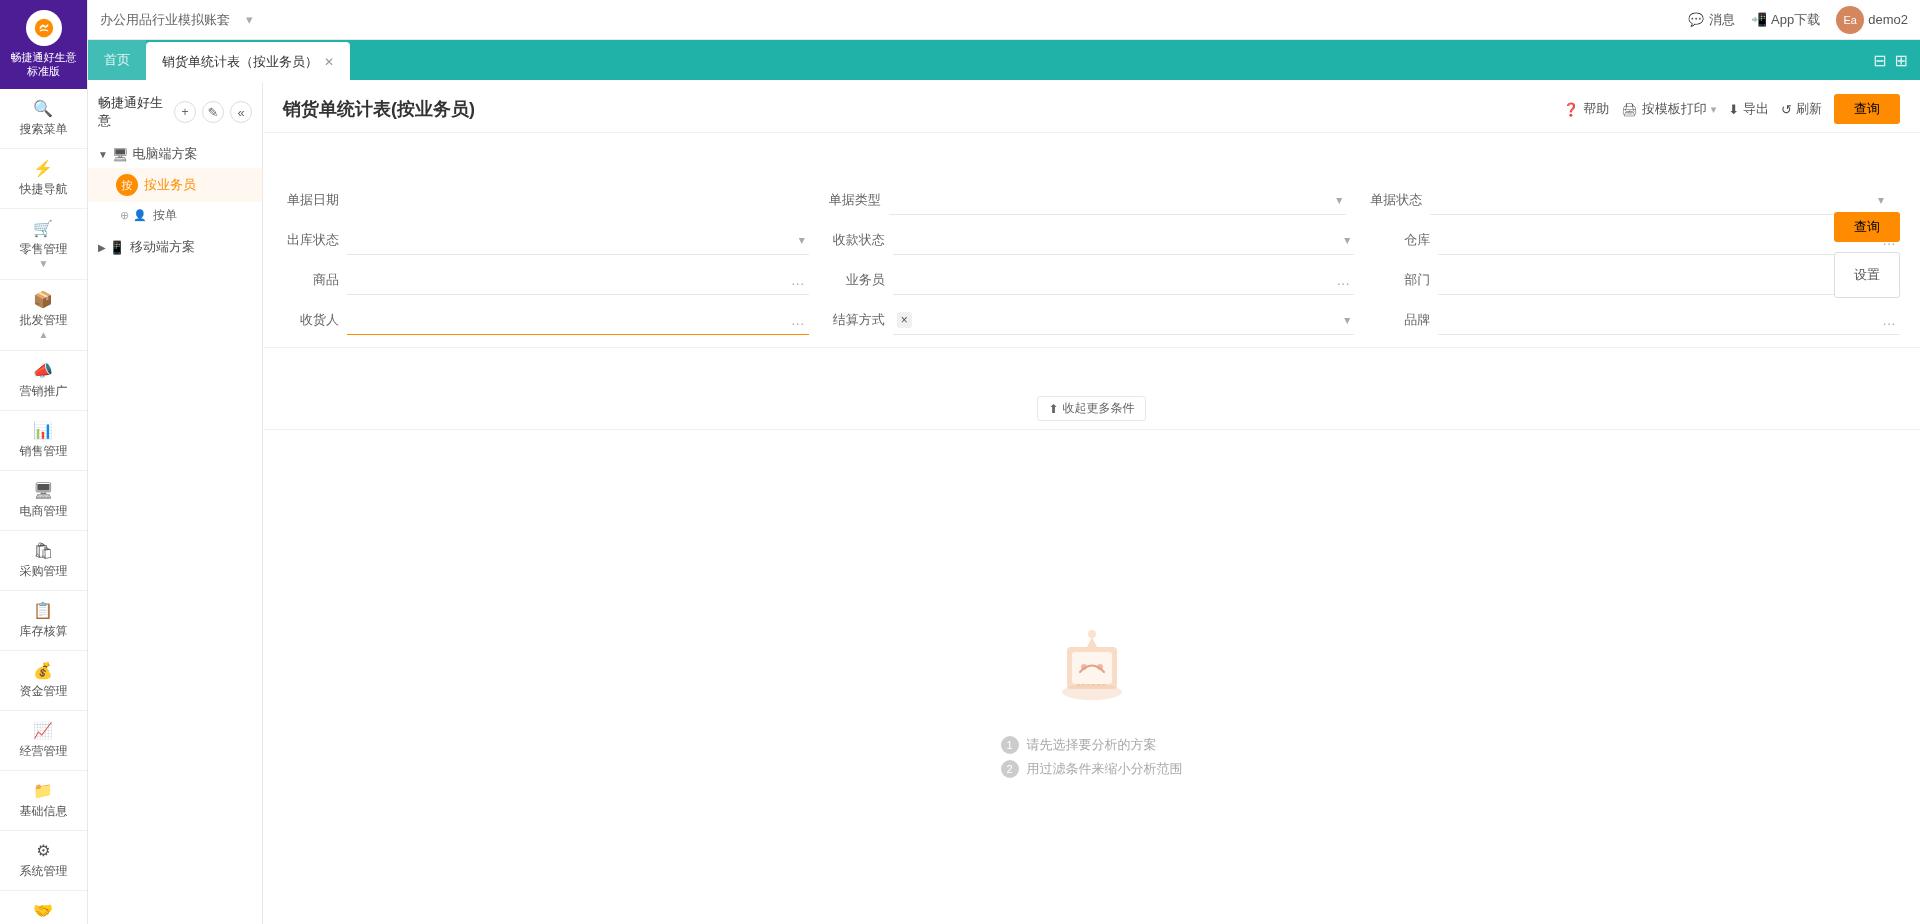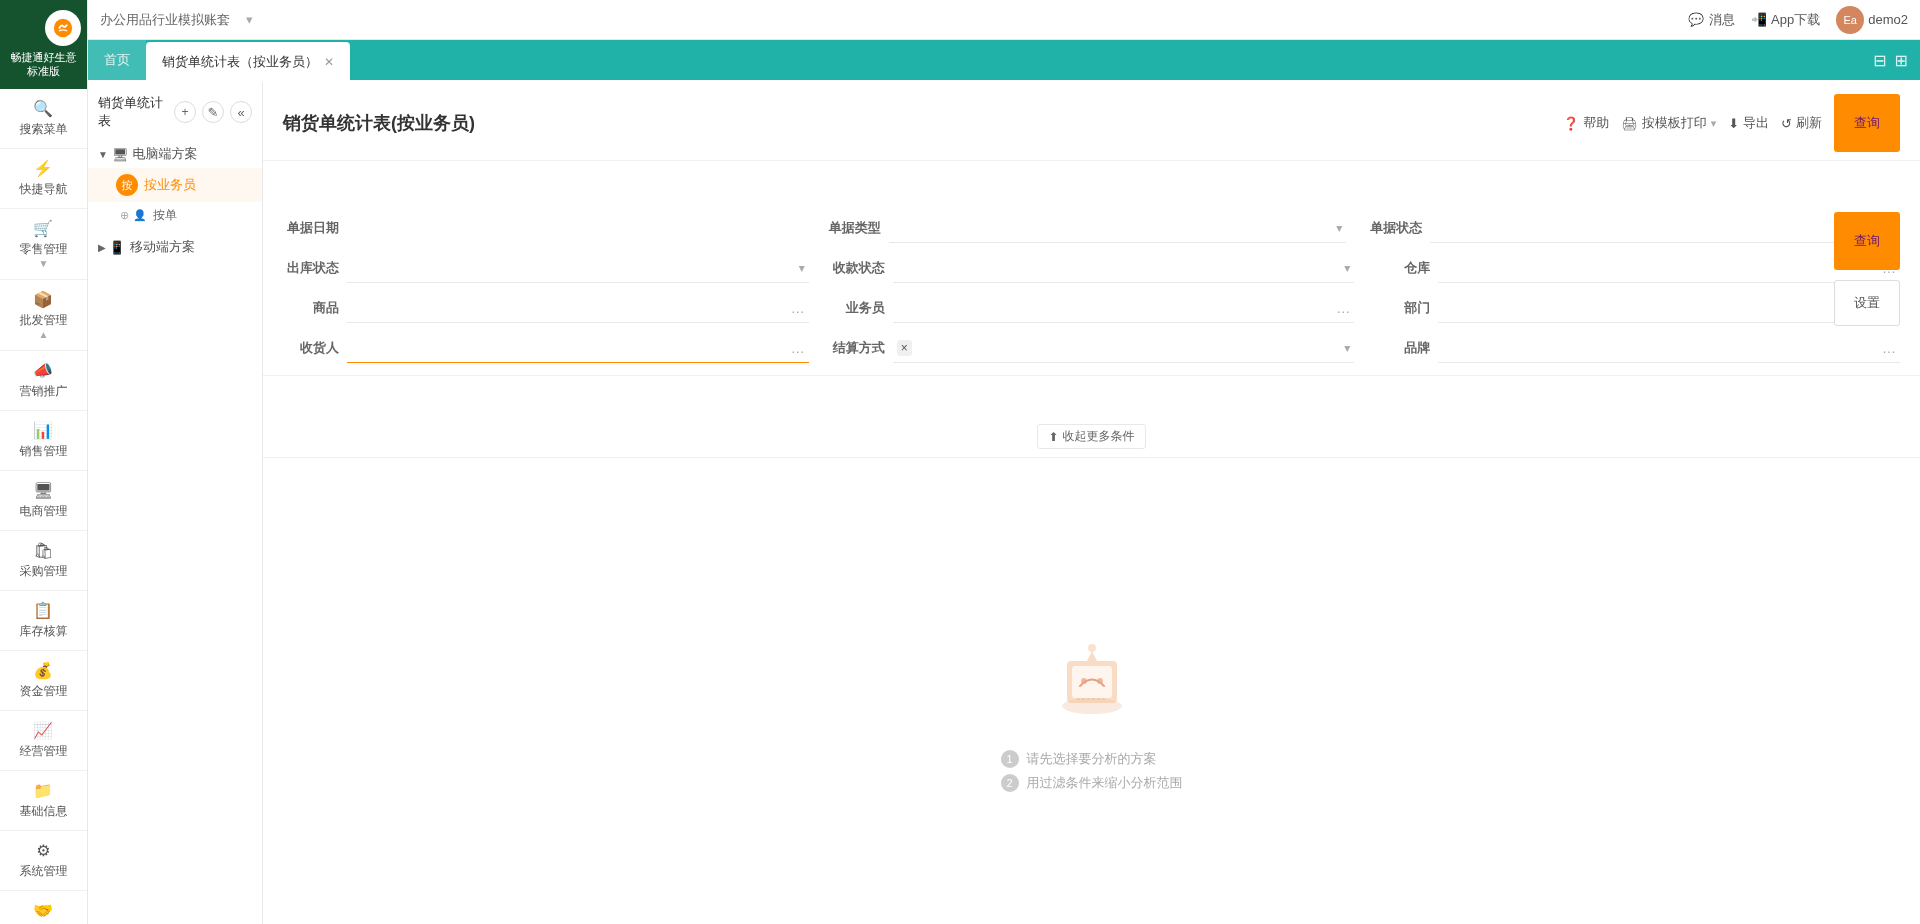--- a/index.html
+++ b/index.html
@@ -1,20 +1,20 @@
 <!DOCTYPE html>
 <html><head>
   <meta charset="utf-8">
   <style>
     * { box-sizing: border-box; margin: 0; padding: 0; }
     body { font-family: "Microsoft YaHei", "PingFang SC", sans-serif; font-size: 13px; background: #f5f5f5; color: #333; display: flex; height: 924px; overflow: hidden; }
 
     
     .sidebar { width: 88px; background: #fff; display: flex; flex-direction: column; align-items: center; border-right: 1px solid #e8e8e8; flex-shrink: 0; overflow-y: auto; }
-    .sidebar-logo { width: 100%; background: #14532d; padding: 10px 6px; display: flex; flex-direction: column; align-items: flex-end; cursor: pointer; }
+    .sidebar-logo { width: 100%; background: #4c1d95; padding: 10px 6px; display: flex; flex-direction: column; align-items: center; cursor: pointer; }
     .sidebar-logo .logo-icon { width: 36px; height: 36px; background: #fff; border-radius: 50%; display: flex; align-items: center; justify-content: center; margin-bottom: 4px; }
     .sidebar-logo .logo-icon svg { width: 22px; height: 22px; }
     .sidebar-logo .logo-text { color: #fff; font-size: 11px; line-height: 1.3; text-align: center; }
     .sidebar-item { width: 100%; padding: 10px 4px; display: flex; flex-direction: column; align-items: center; cursor: pointer; color: #555; font-size: 12px; border-bottom: 1px solid #f0f0f0; }
     .sidebar-item .si-icon { font-size: 16px; margin-bottom: 3px; }
 
     
     .main { flex: 1; display: flex; flex-direction: column; overflow: hidden; }
 
     
@@ -56,39 +56,39 @@
     .page-header { padding: 14px 20px 8px; display: flex; align-items: center; justify-content: space-between; border-bottom: 1px solid #f0f0f0; flex-shrink: 0; }
     .page-title { font-size: 18px; font-weight: 600; color: #333; }
     .page-header-actions { display: flex; align-items: center; gap: 12px; }
     .page-header-actions .action-btn { display: flex; align-items: center; gap: 4px; cursor: pointer; color: #555; font-size: 13px; }
 
     
     .filter-area { padding: 12px 20px; border-bottom: 1px solid #f0f0f0; flex-shrink: 0; }
     .filter-row { display: flex; align-items: center; gap: 0; margin-bottom: 10px; }
     .filter-row:last-child { margin-bottom: 0; }
     .filter-item { display: flex; align-items: center; flex: 1; min-width: 0; }
-    .filter-label { color: #666; font-size: 13px; white-space: nowrap; margin-right: 8px; min-width: 56px; text-align: right; font-weight: bold; }
+    .filter-label { color: #666; font-size: 13px; white-space: nowrap; margin-right: 8px; min-width: 56px; text-align: right; }
     .filter-input { flex: 1; height: 30px; border: none; border-bottom: 1px solid #e8e8e8; outline: none; font-size: 13px; color: #333; padding: 0 4px; background: transparent; cursor: pointer; display: flex; align-items: center; justify-content: space-between; position: relative; }
     .filter-input.active-input { border-bottom-color: #ff8c00; }
     .filter-select { flex: 1; height: 30px; border: none; border-bottom: 1px solid #e8e8e8; background: transparent; font-size: 13px; display: flex; align-items: center; justify-content: space-between; cursor: pointer; padding: 0 4px; }
     .chevron-down { color: #aaa; font-size: 12px; }
     .dots-icon { color: #aaa; font-size: 14px; cursor: pointer; }
 
     
     .date-filter { display: flex; align-items: center; gap: 6px; flex: 1; }
     .date-btn { padding: 2px 8px; border-radius: 3px; font-size: 12px; cursor: pointer; color: #666; border: none; background: transparent; }
     .date-btn.active { background: #ff8c00; color: #fff; border-radius: 3px; }
     .date-range { font-size: 12px; color: #666; margin-left: 4px; }
 
     
     .collapse-bar { display: flex; align-items: center; justify-content: center; padding: 8px; border-bottom: 1px solid #f0f0f0; flex-shrink: 0; }
     .collapse-btn { display: flex; align-items: center; gap: 4px; cursor: pointer; color: #666; font-size: 12px; padding: 3px 10px; border: 1px solid #e8e8e8; border-radius: 3px; }
 
     
-    .query-btn { background: #ff8c00; color: #701a75; border: none; padding: 20px 20px; border-radius: 3px; cursor: pointer; font-size: 13px; }
+    .query-btn { background: #ff8c00; color: #000000; border: none; padding: 6px 20px; border-radius: 3px; cursor: pointer; font-size: 13px; }
     .set-btn { background: #fff; color: #555; border: 1px solid #ddd; padding: 13px 16px; border-radius: 3px; cursor: pointer; font-size: 13px; margin-top: 4px; }
 
     
     .empty-state { flex: 1; display: flex; flex-direction: column; align-items: center; justify-content: center; color: #bbb; }
     .empty-tips { display: flex; flex-direction: column; gap: 6px; color: #aaa; font-size: 13px; }
     .empty-tip { display: flex; align-items: center; gap: 8px; }
     .tip-num { width: 18px; height: 18px; border-radius: 50%; background: #ccc; color: #fff; font-size: 11px; display: flex; align-items: center; justify-content: center; flex-shrink: 0; }
 
     .x-tag { display: inline-flex; align-items: center; background: #f0f0f0; border-radius: 3px; padding: 1px 4px; font-size: 12px; color: #555; gap: 3px; cursor: pointer; }
 
@@ -205,21 +205,21 @@
     <div class="tab-bar-right">
       <span class="icon-btn">⊟</span>
       <span class="icon-btn">⊞</span>
     </div>
   </div>
 
   <div class="content-area">
 
     <div class="left-panel">
       <div class="left-panel-header">
-        <span>销货单统计表</span>
+        <span>畅捷通好生意</span>
         <div class="actions">
           <div class="action-icon">+</div>
           <div class="action-icon" style="font-size:13px;">✎</div>
           <div class="action-icon" style="font-size:13px;">«</div>
         </div>
       </div>
 
       <div class="plan-group">
         <div class="plan-group-header">
           <span style="font-size:10px;color:#666;">▼</span>

